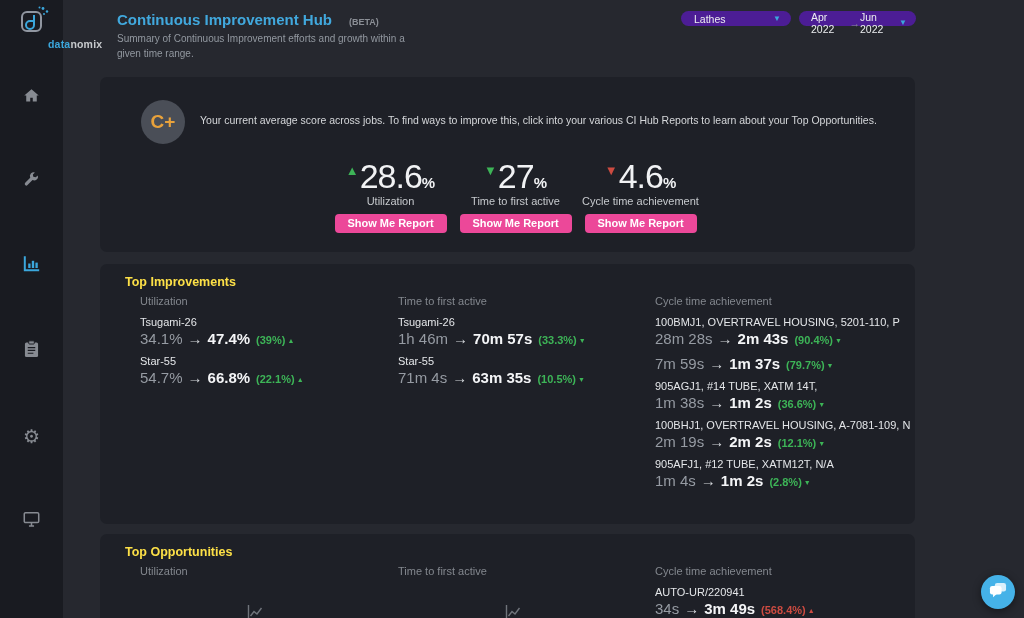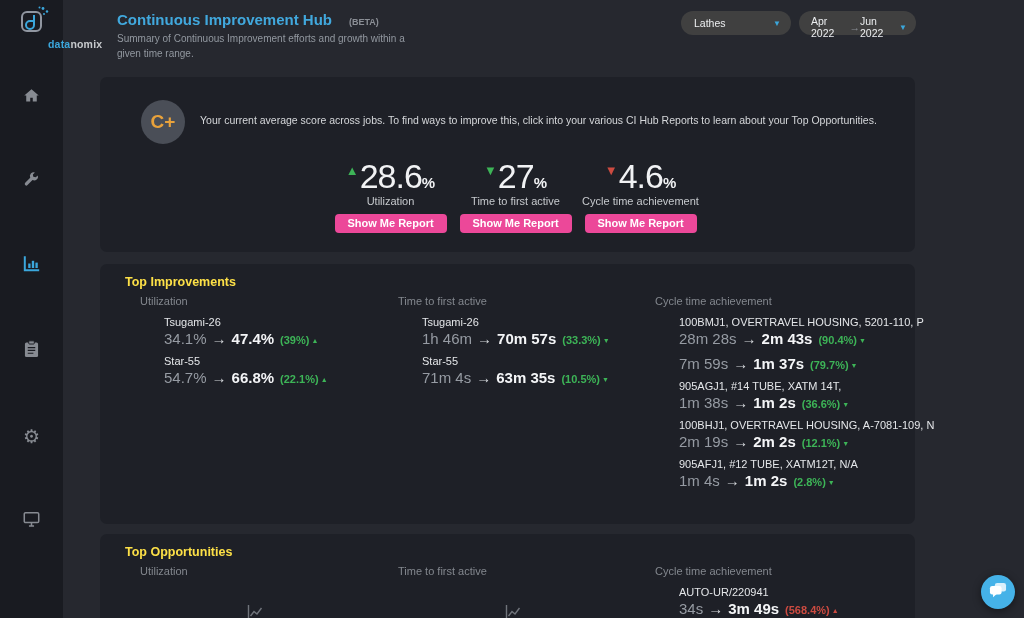--- a/index.html
+++ b/index.html
@@ -19,21 +19,21 @@
   .brand .b1 { color:#3ba7dc; }
   .brand .b2 { color:#c7cacd; }
   .nav-item { position:absolute; left:0; width:63px; height:40px; display:flex; align-items:center; justify-content:center; cursor:pointer; }
   .nav-item .uni { font-size:19px; color:#878b92; line-height:1; }
 
   
   .header-title { position:absolute; left:117px; top:11px; font-size:15px; font-weight:bold; color:#41a8dd; }
   .beta { font-size:9px; color:#8b8f96; font-weight:bold; margin-left:17px; }
   .header-sub { position:absolute; left:117px; top:31px; width:290px; font-size:10px; line-height:1.5; color:#9298a0; }
 
-  .dd { position:absolute; top:11px; height:24px; background:#404040; border-radius:12px; display:flex; align-items:center; font-size:10.5px; color:#eceef0; cursor:pointer; }
+  .dd { position:absolute; top:11px; height:15px; background:#4c1d95; border-radius:12px; display:flex; align-items:center; font-size:10.5px; color:#eceef0; cursor:pointer; }
   .dd1 { left:681px; width:110px; padding:0 10px 0 13px; justify-content:space-between; }
   .dd2 { left:799px; width:117px; padding:8px 9px 0 12px; justify-content:space-between; }
   .caret { color:#3ba7dc; font-size:8px; }
   .dd-arrow { color:#8b8f96; }
 
   
   .panel { position:absolute; left:100px; width:815px; background:#1e2027; border-radius:7px; }
   .panel-score { top:77px; height:175px; }
   .panel-imp   { top:264px; height:260px; }
   .panel-opp   { top:534px; height:110px; }
@@ -50,21 +50,21 @@
   .m-unit { font-size:15px; font-weight:bold; margin-top:15px; }
   .m-label { font-size:11px; color:#c6c9cd; margin-top:2px; }
   .m-btn { margin:7px auto 0; width:112px; height:19px; line-height:19px; background:#ec4899; border-radius:4px; color:#fff; font-size:11px; font-weight:bold; cursor:pointer; }
 
   
   .sec-title { position:absolute; left:25px; top:11px; font-size:12.5px; font-weight:bold; color:#fde047; }
   .cols { position:absolute; left:0; top:31px; width:815px; }
   .col { position:absolute; top:0; width:250px; }
   .col-0 { left:40px; } .col-1 { left:298px; } .col-2 { left:555px; }
   .col-header { font-size:11px; color:#83878e; margin-bottom:9px; }
-  .entry { margin-bottom:8px;margin-left:24px; }
+  .entry { margin-bottom:8px; }
   .entry-name { font-size:11px; color:#e4e6e9; margin-bottom:2px; white-space:nowrap; }
   .entry-vals { font-size:15px; white-space:nowrap; }
   .ev-from { color:#969ba3; }
   .ev-arrow { color:#d3d6da; margin:0 5px; }
   .ev-to { color:#f4f5f7; font-weight:bold; }
   .ev-pct { font-size:11px; font-weight:bold; margin-left:6px; }
   .ev-tri { font-size:7px; margin-left:2px; vertical-align:1px; }
   .green { color:#3db457; }
   .red { color:#cd4b41; }
   .empty-icon { width:230px; text-align:center; margin-top:26px; }

